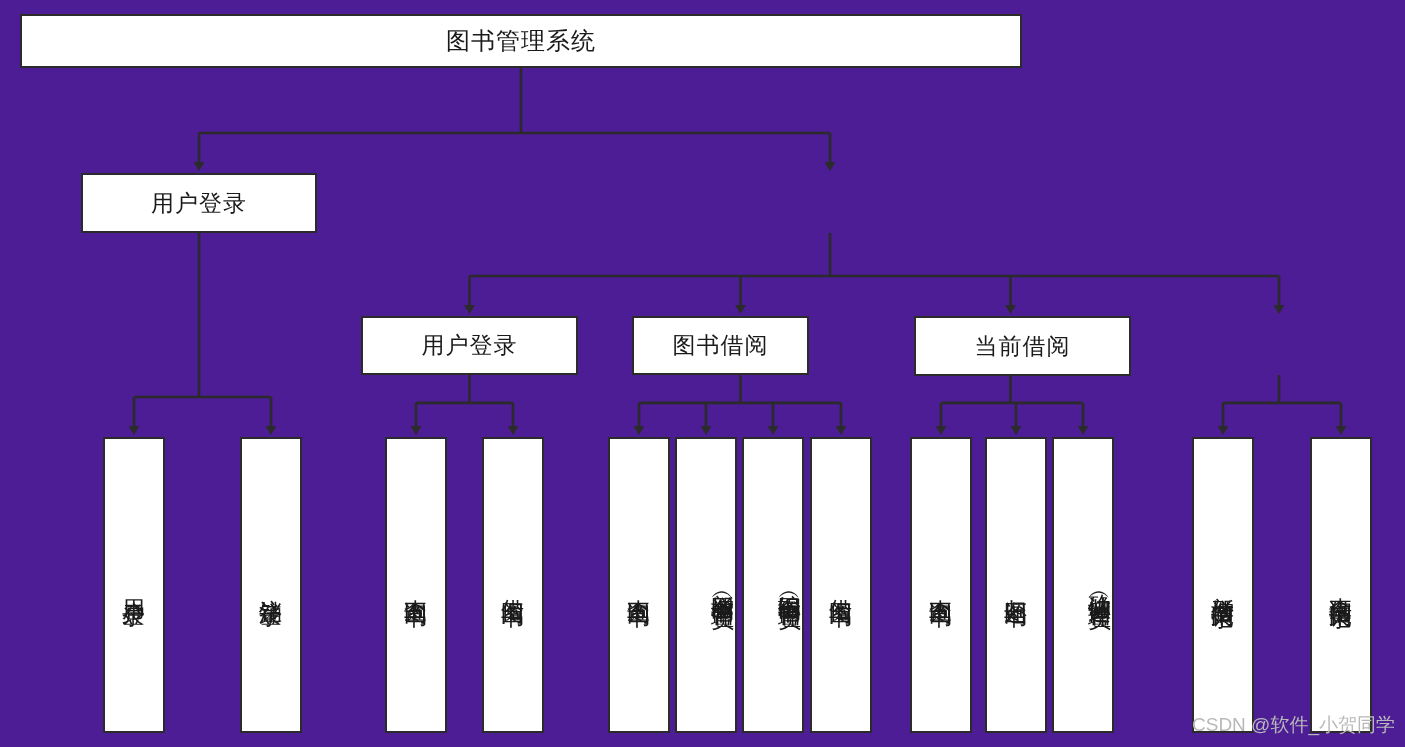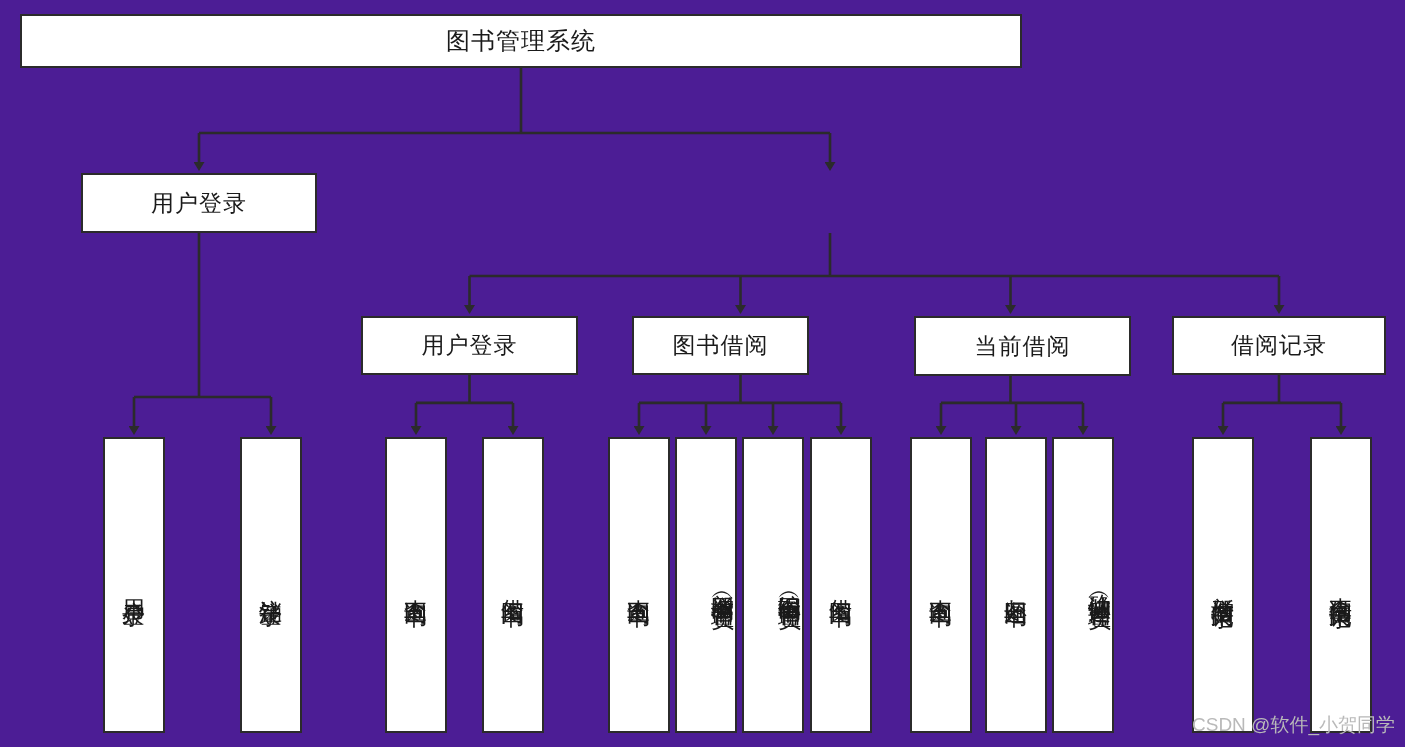--- a/index.html
+++ b/index.html
@@ -126,23 +126,20 @@
 
   <div class="node h" style="left:361px;top:316px;width:217px;height:59px;">
     <span class="label">用户登录</span>
   </div>
   <div class="node h" style="left:632px;top:316px;width:177px;height:59px;">
     <span class="label">图书借阅</span>
   </div>
   <div class="node h" style="left:902px;top:316px;width:217px;height:60px;margin-left:12px;">
     <span class="label">当前借阅</span>
   </div>
-  <div class="node h" style="left:1172px;top:316px;width:214px;height:59px;">
-    <span class="label">借阅记录</span>
-  </div>
 
   <div class="node v" style="left:103px;top:437px;width:62px;height:296px;">
     <span class="label">用户登录</span>
   </div>
   <div class="node v" style="left:240px;top:437px;width:62px;height:296px;">
     <span class="label">注销登录</span>
   </div>
   <div class="node v" style="left:385px;top:437px;width:62px;height:296px;">
     <span class="label">查询图书</span>
   </div>

